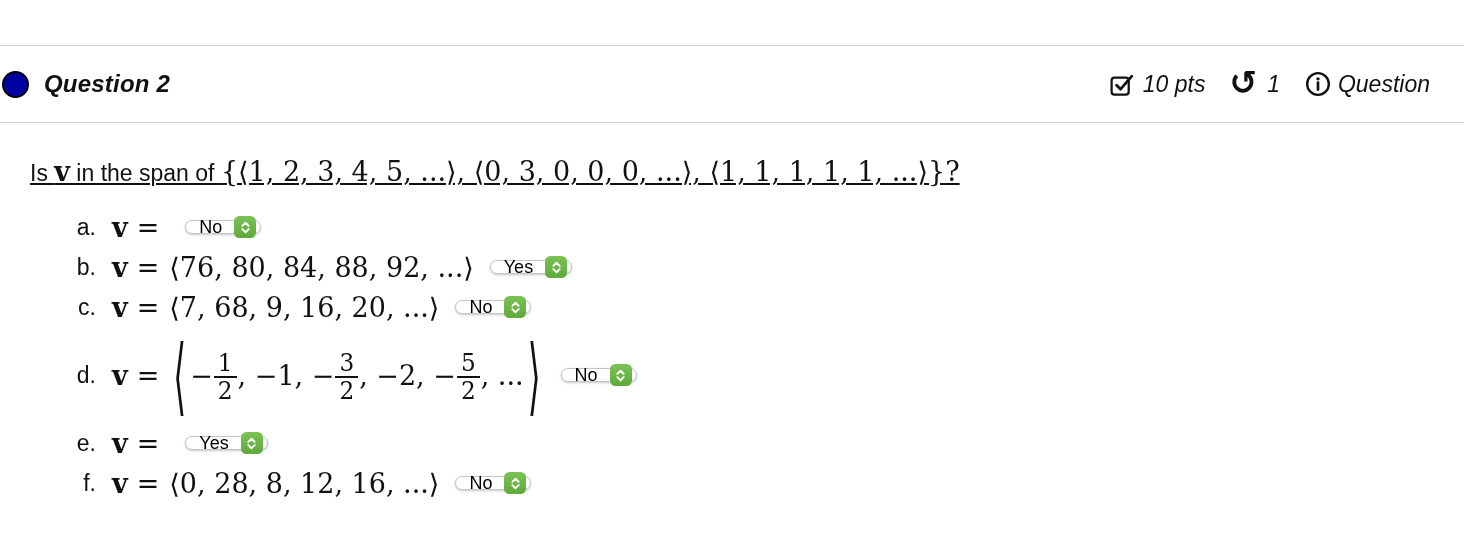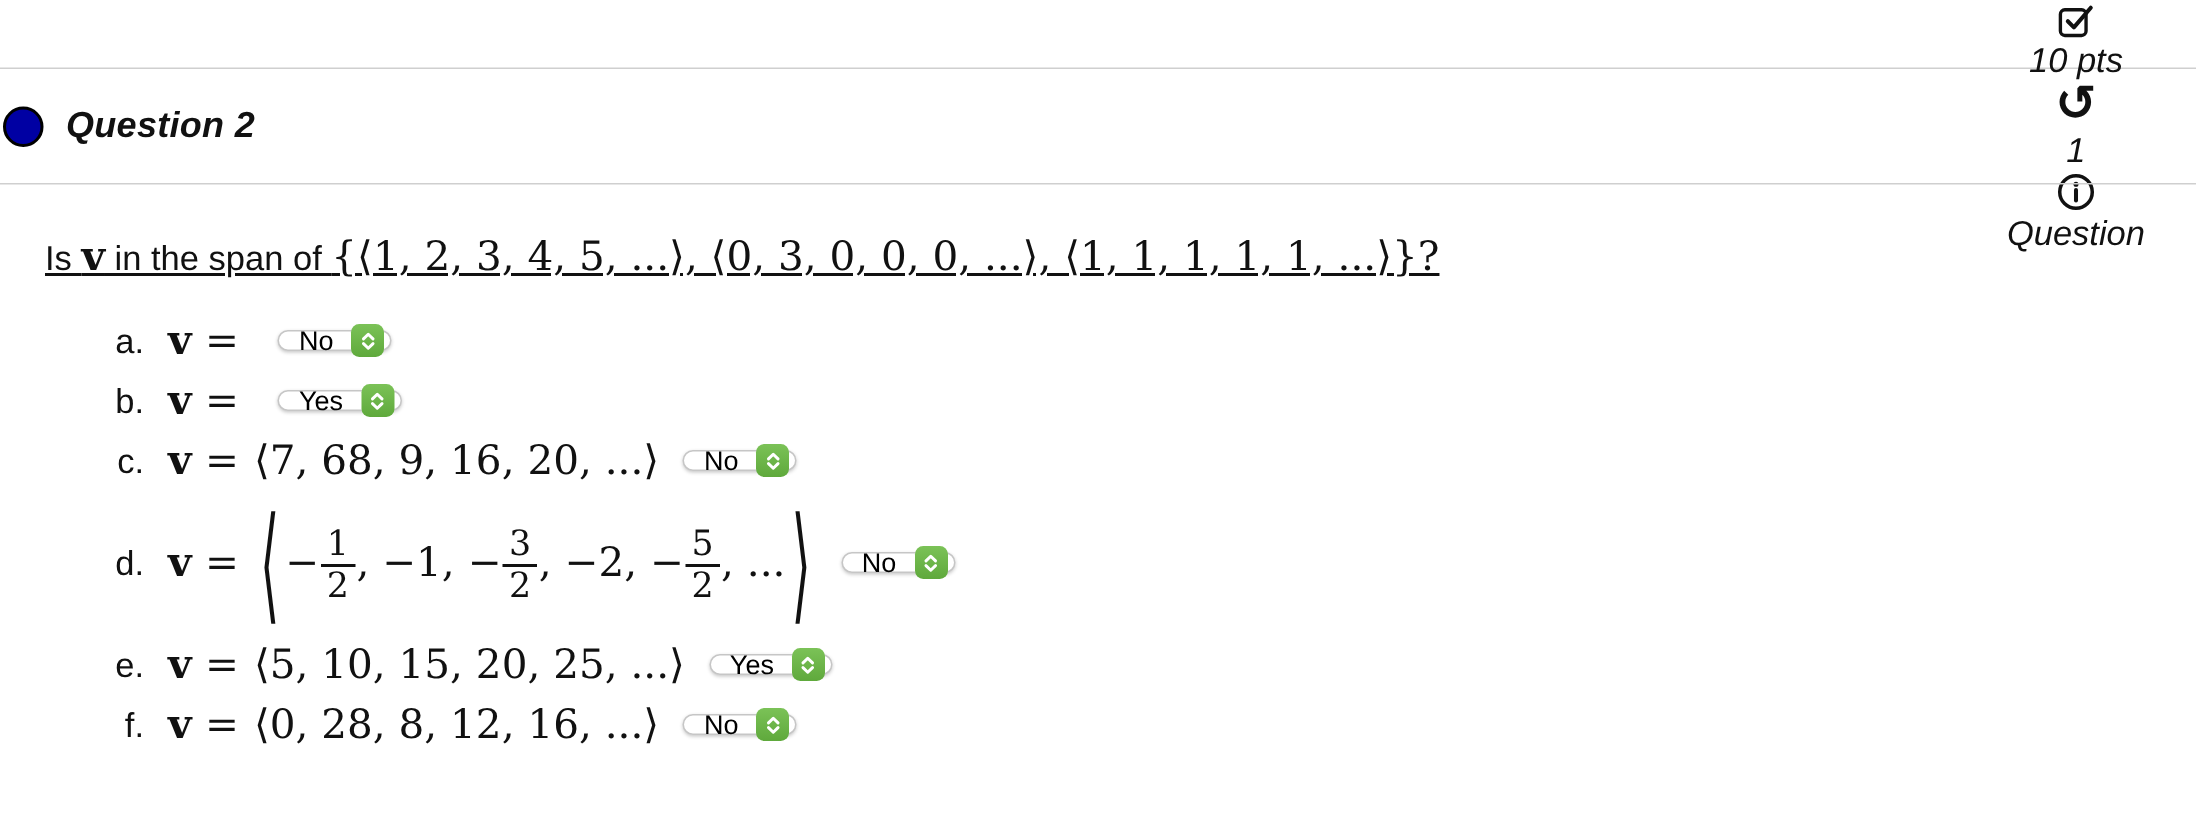--- a/index.html
+++ b/index.html
@@ -10,21 +10,21 @@
   #rule-top { top:45px; }
   #rule-header-bottom { top:122px; }
 
   
   .qheader { position:absolute; top:46px; left:0; right:0; height:76px;
              display:flex; align-items:center;font-style:italic; }
   .status-dot { width:27px; height:27px; border-radius:50%; background:#0000a3;
                 border:2px solid #000; margin-left:2px; flex:0 0 auto; }
   .qtitle { font-size:24px; font-weight:bold; margin-left:15px; letter-spacing:0.2px; }
   .hright { margin-left:auto; margin-right:34px; display:flex; align-items:center;
-            font-size:23px;flex-direction:column; }
+            font-size:23px; }
   .hicon { display:inline-flex; align-items:center; justify-content:center; }
   .undo-glyph { font-size:33px; line-height:1; font-family:"DejaVu Sans",sans-serif;
                 font-weight:600; transform:translateY(-2px); display:inline-block; }
   .sp8  { width:8px; }  .sp10 { width:10px; } .sp24 { width:24px; } .sp6 { width:6px; }
 
   
   .content { position:absolute; top:122px; left:0; right:0; }
   .question-line { margin:34px 0 0 30px; font-size:23px; white-space:pre-wrap;text-decoration:underline; }
   .mathfont { font-family:"DejaVu Serif","DejaVu Sans",serif; font-size:27px; }
   .mbold { font-weight:bold; }
@@ -108,21 +108,21 @@
         <span class="stepper">
           <svg width="15" height="15" viewBox="0 0 16 16">
               <path d="M4.6 6.3 L8 3 L11.4 6.3 M4.6 9.7 L8 13 L11.4 9.7" fill="none" stroke="#fff" stroke-width="2.1" stroke-linecap="round" stroke-linejoin="round"></path>
             </svg>
         </span>
       </span>
     </div>
 
     <div class="opt-row">
       <span class="letter">b.</span>
-      <span class="mrow"><span class="mbold">v</span><span class="veq">=</span></span>
+      <span class="mrow"><span class="mbold">v</span><span class="veq">=</span><span>⟨76, 80, 84, 88, 92, ...⟩</span></span>
       <span class="answer-select">
         <span class="sel-label">Yes</span>
         <span class="stepper">
           <svg width="15" height="15" viewBox="0 0 16 16">
               <path d="M4.6 6.3 L8 3 L11.4 6.3 M4.6 9.7 L8 13 L11.4 9.7" fill="none" stroke="#fff" stroke-width="2.1" stroke-linecap="round" stroke-linejoin="round"></path>
             </svg>
         </span>
       </span>
     </div>
 
@@ -147,21 +147,21 @@
         <span class="stepper">
           <svg width="15" height="15" viewBox="0 0 16 16">
               <path d="M4.6 6.3 L8 3 L11.4 6.3 M4.6 9.7 L8 13 L11.4 9.7" fill="none" stroke="#fff" stroke-width="2.1" stroke-linecap="round" stroke-linejoin="round"></path>
             </svg>
         </span>
       </span>
     </div>
 
     <div class="opt-row">
       <span class="letter">e.</span>
-      <span class="mrow"><span class="mbold">v</span><span class="veq">=</span><span>⟨5, 10, 15, 20, 25, ...⟩</span></span>
+      <span class="mrow"><span class="mbold">v</span><span class="veq">=</span></span>
       <span class="answer-select">
         <span class="sel-label">Yes</span>
         <span class="stepper">
           <svg width="15" height="15" viewBox="0 0 16 16">
               <path d="M4.6 6.3 L8 3 L11.4 6.3 M4.6 9.7 L8 13 L11.4 9.7" fill="none" stroke="#fff" stroke-width="2.1" stroke-linecap="round" stroke-linejoin="round"></path>
             </svg>
         </span>
       </span>
     </div>
 

